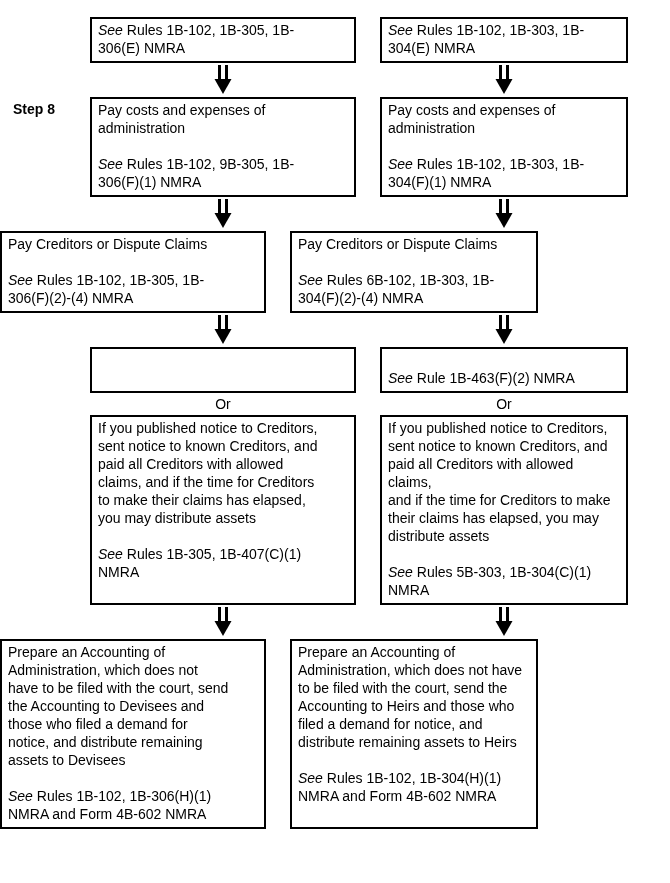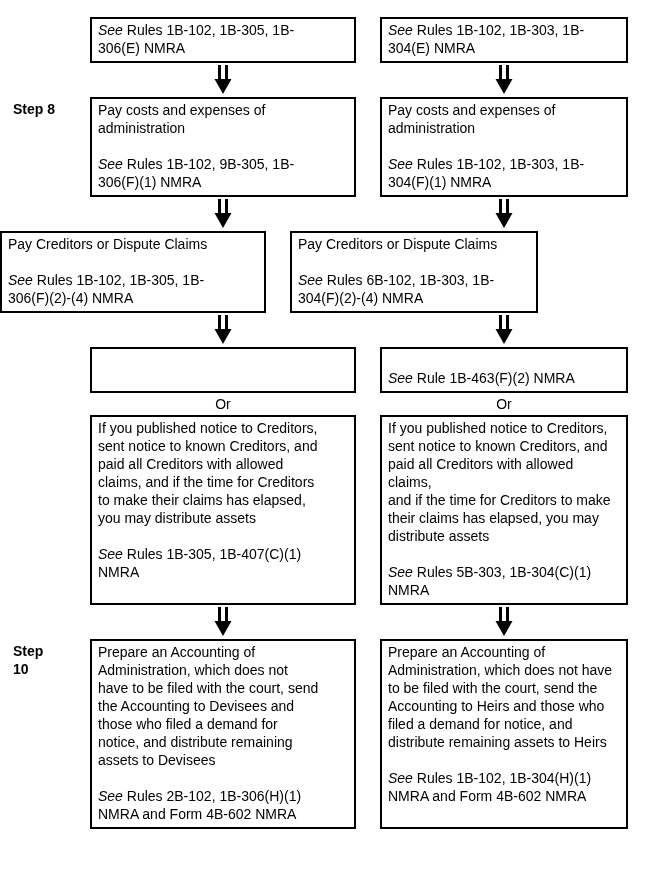--- a/index.html
+++ b/index.html
@@ -255,32 +255,30 @@
     <div class="gap-col"></div>
     <div class="cell-right">
       <svg class="arrow-svg" width="22" height="30" viewBox="0 0 22 30">
           <path d="M7.5 0 V15 M14.5 0 V15" stroke="#000" stroke-width="3" fill="none"></path>
           <path d="M2.5 14 H19.5 L11 29 Z" fill="#000"></path>
         </svg>
     </div>
   </div>
 
   <div class="row">
-    <div class="label-col">Step
-10</div>
     <div class="cell-left">
       <div class="box">
         <p class="body">Prepare an Accounting of
 Administration, which does not
 have to be filed with the court, send
 the Accounting to Devisees and
 those who filed a demand for
 notice, and distribute remaining
 assets to Devisees</p>
-        <p class="cite"><span class="it">See</span><span> Rules 2B-102, 1B-306(H)(1)
+        <p class="cite"><span class="it">See</span><span> Rules 1B-102, 1B-306(H)(1)
 NMRA and Form 4B-602 NMRA</span></p>
       </div>
     </div>
     <div class="gap-col"></div>
     <div class="cell-right">
       <div class="box">
         <p class="body">Prepare an Accounting of
 Administration, which does not have
 to be filed with the court, send the
 Accounting to Heirs and those who

